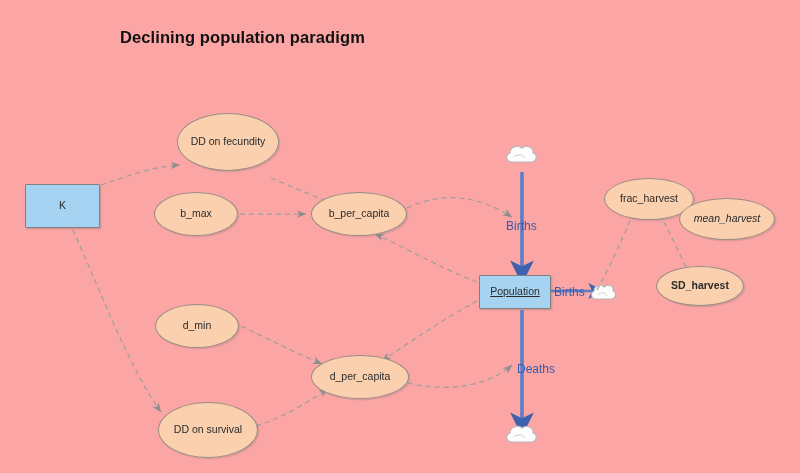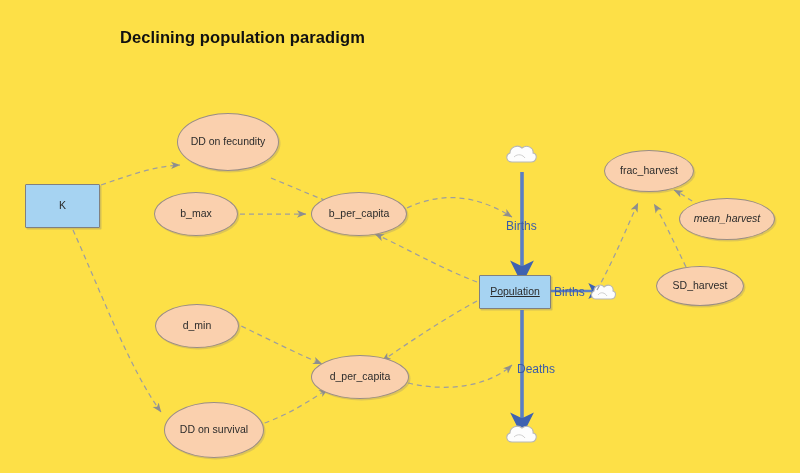--- a/index.html
+++ b/index.html
@@ -8,21 +8,21 @@
     padding: 0;
     background: #ffffff;
   }
   body {
     font-family: "Liberation Sans", sans-serif;
   }
   #canvas {
     position: relative;
     width: 800px;
     height: 473px;
-    background: #fde047;
+    background: #fca5a5;
     overflow: hidden;
   }
   #diagram-title {
     position: absolute;
     left: 120px;
     top: 28px;
     font-size: 16.5px;
     font-weight: bold;
     color: #111111;
     letter-spacing: 0.1px;
@@ -156,37 +156,37 @@
   </div>
 
   <div class="node aux" style="left:311px; top:192px; width:96px; height:44px;">
     <span>b_per_capita</span>
   </div>
 
   <div class="node aux" style="left:155px; top:304px; width:84px; height:44px;">
     <span>d_min</span>
   </div>
 
-  <div class="node aux" style="left:164px; top:402px; width:100px; height:56px;">
+  <div class="node aux" style="left:158px; top:402px; width:100px; height:56px;">
     <span>DD on survival</span>
   </div>
 
   <div class="node aux" style="left:311px; top:355px; width:98px; height:44px;">
     <span>d_per_capita</span>
   </div>
 
-  <div class="node aux" style="left:604px; top:150px; width:90px; height:42px;">
+  <div class="node aux" style="left:604px; top:178px; width:90px; height:42px;">
     <span>frac_harvest</span>
   </div>
 
   <div class="node aux" style="left:679px; top:198px; width:96px; height:42px;font-style:italic;">
     <span>mean_harvest</span>
   </div>
 
-  <div class="node aux" style="left:656px; top:266px; width:88px; height:40px;">
+  <div class="node aux" style="left:656px; top:266px; width:88px; height:40px;font-weight:bold;">
     <span>SD_harvest</span>
   </div>
 
   <div class="flow-label" style="left:506px; top:219px;">
     <span>Births</span>
   </div>
 
   <div class="flow-label" style="left:503px; top:362px;margin-left:14px;">
     <span>Deaths</span>
   </div>

